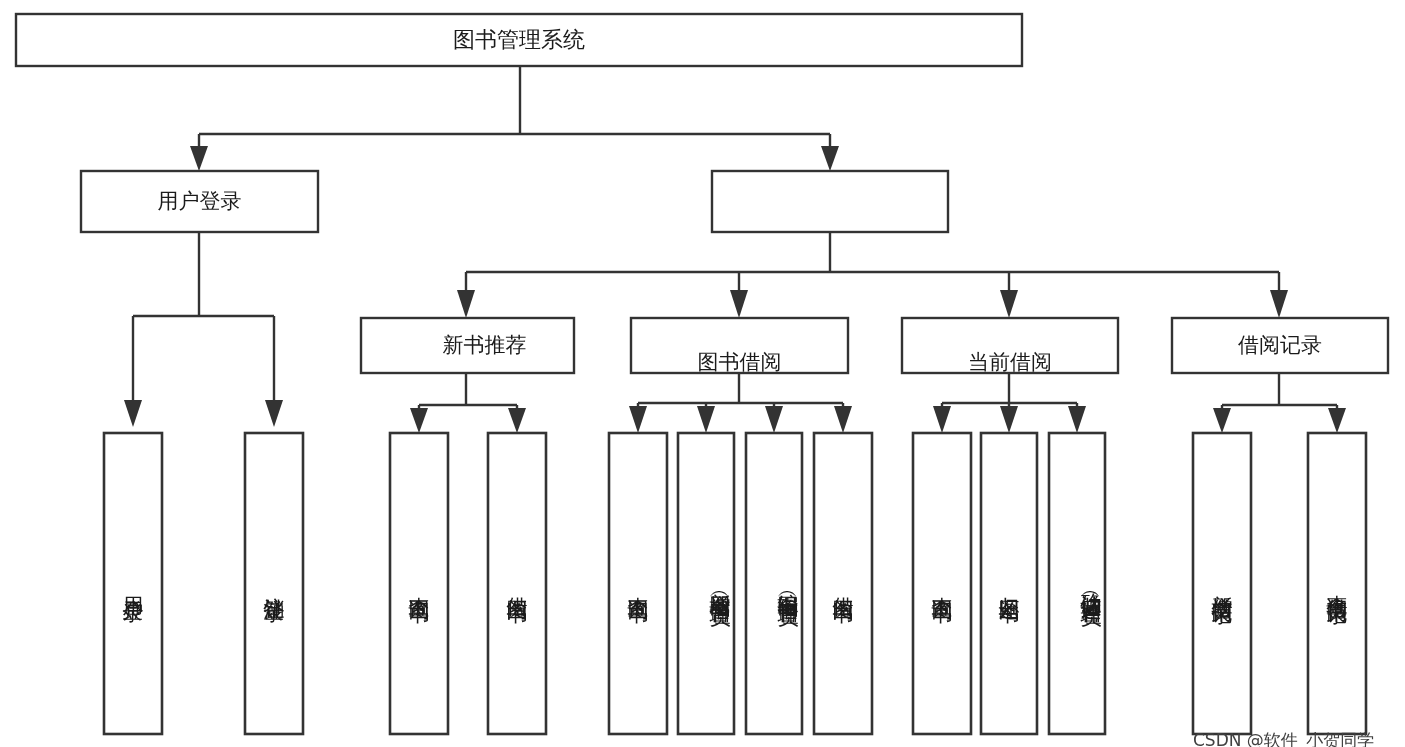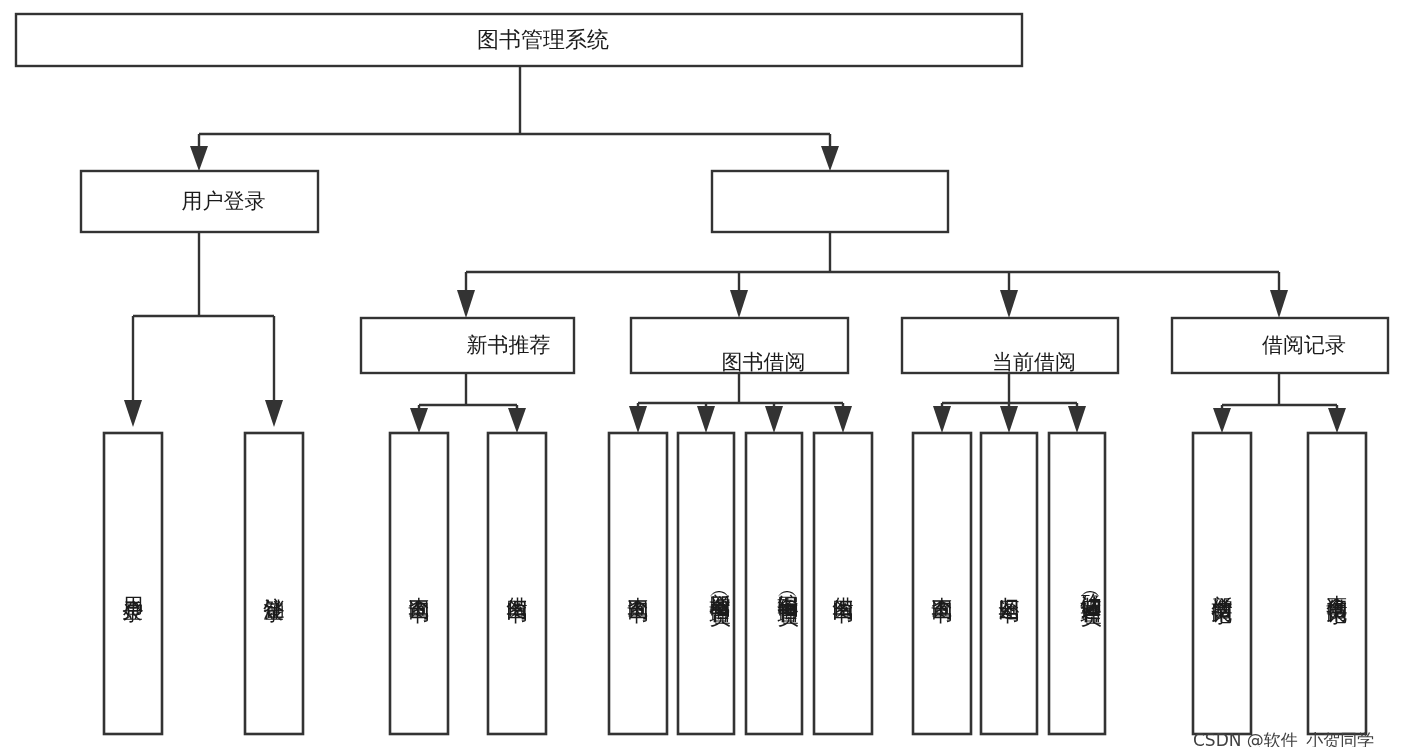--- a/index.html
+++ b/index.html
@@ -49,21 +49,20 @@
     font-family: "DejaVu Sans", "Liberation Sans", sans-serif;
     font-size: 21px;
     line-height: 1.05;
     display: flex;
     align-items: center;
     justify-content: center;
     text-align: center;
     white-space: nowrap;
     pointer-events: none;
     user-select: none;
-    padding-left: 24px;
   }
   .node-label.root {
     font-size: 22px;
   }
   .leaf-label {
     position: absolute;
     color: #1b1b1b;
     font-family: "DejaVu Sans", "Liberation Sans", sans-serif;
     font-size: 21px;
     writing-mode: vertical-rl;

